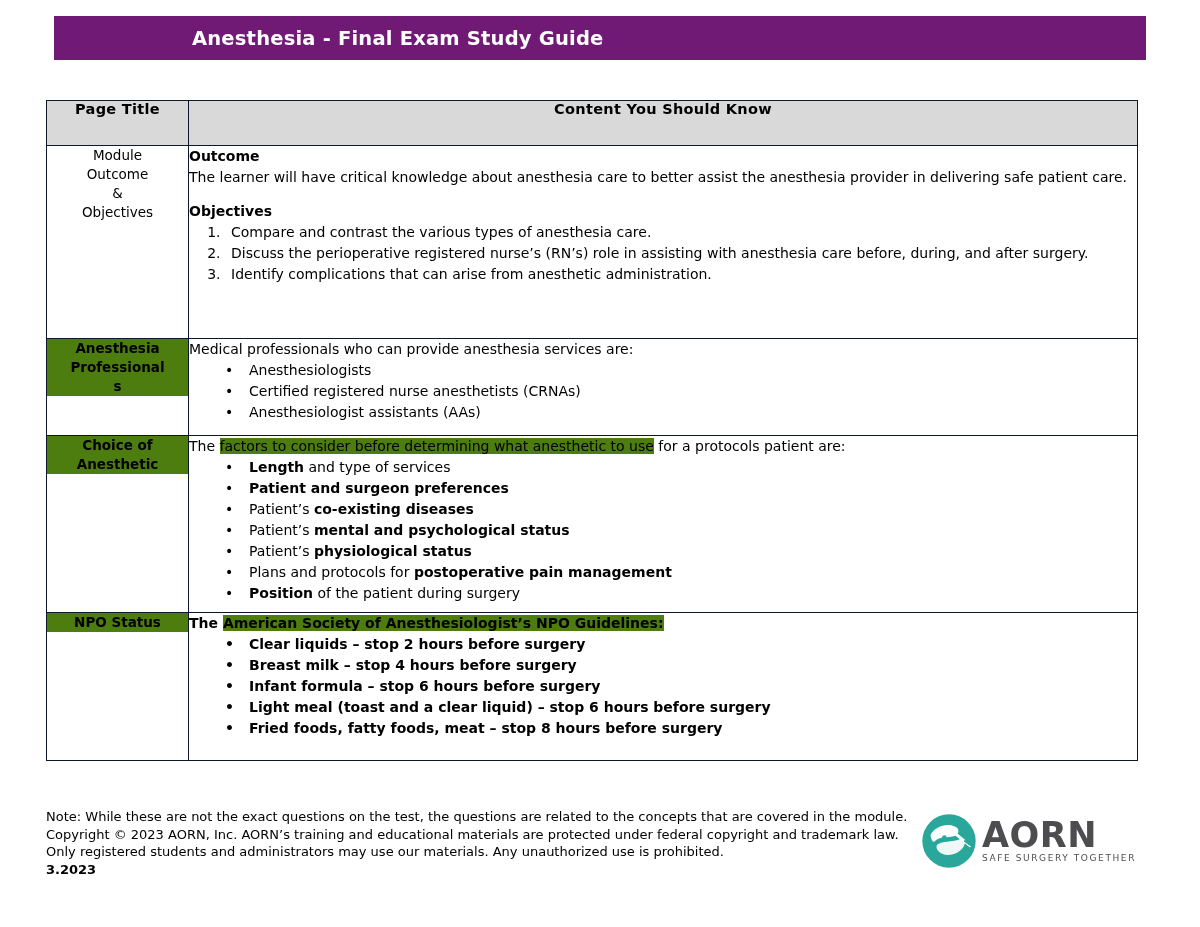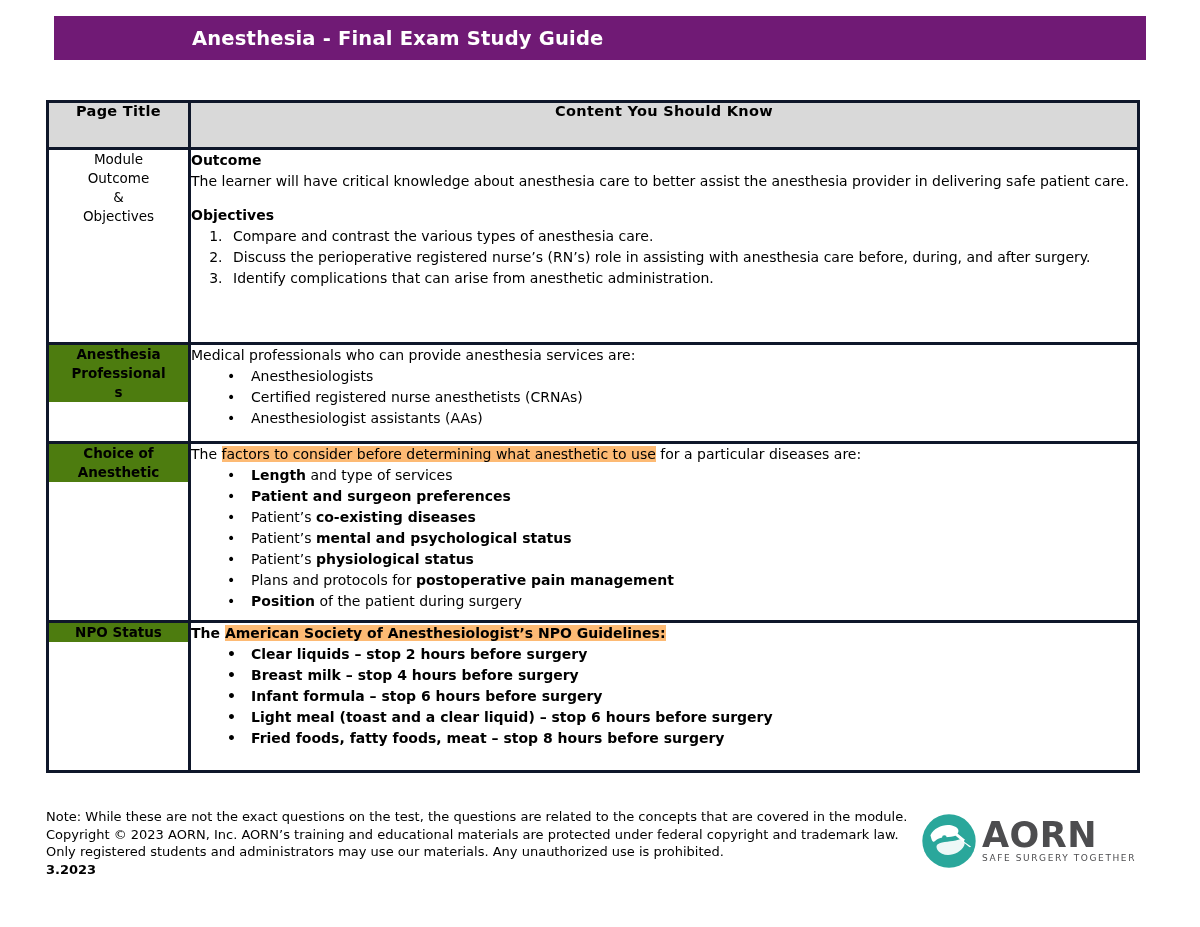--- a/index.html
+++ b/index.html
@@ -41,21 +41,21 @@
   .study-table {
     position: absolute;
     left: 46px;
     top: 100px;
     width: 1091px;
     border-collapse: collapse;
     table-layout: fixed;
     background: #ffffff;
   }
   .study-table td, .study-table th {
-    border: 3px solid #0f172a;
+    border: 1px solid #0f172a;
     vertical-align: top;
     padding: 0;
   }
   .col-title { width: 142px; }
   .col-content { width: 949px; }
 
   thead th {
     background: #d9d9d9;
     height: 44px;
     font-size: 14.5px;
@@ -121,21 +121,21 @@
     padding-left: 24px;
   }
   ul.bullets li::before {
     content: "\2022";
     position: absolute;
     left: 0;
     top: 0;
   }
   ul.bullets.bold li { font-weight: bold; }
 
-  .hl { background: #fdba74; }
+  .hl { background: #4d7c0f; }
   .b  { font-weight: bold; }
 
   .row-module   td { height: 192px; margin-top: 22px; }
   .row-prof     td { height: 96px;  }
   .row-choice   td { height: 176px; }
   .row-npo      td { height: 147px; }
   .row-induct   td { height: 39px;  }
   .row-induct .content-cell { padding-top: 9px; }
   .row-induct .pt-cell { font-weight: bold; }
 
@@ -245,21 +245,21 @@
         </ul>
       </td>
     </tr>
 
     <tr class="row-choice">
       <td class="pt-cell pt-bold hl-line">
         <span class="pt-line"><span>Choice of</span></span>
         <span class="pt-line"><span>Anesthetic</span></span>
       </td>
       <td class="content-cell">
-        <p class="c-para"><span>The </span><span class="hl">factors to consider before determining what anesthetic to use</span><span> for a particular diseases are:</span></p>
+        <p class="c-para"><span>The </span><span class="hl">factors to consider before determining what anesthetic to use</span><span> for a protocols patient are:</span></p>
         <ul class="bullets">
           <li><span class="b">Length</span><span> and type of services</span></li>
           <li><span class="b">Patient and surgeon preferences</span><span></span></li>
           <li><span>Patient’s </span><span class="b">co-existing diseases</span></li>
           <li><span>Patient’s </span><span class="b">mental and psychological status</span></li>
           <li><span>Patient’s </span><span class="b">physiological status</span></li>
           <li><span>Plans and protocols for </span><span class="b">postoperative pain management</span></li>
           <li><span class="b">Position</span><span> of the patient during surgery</span></li>
         </ul>
       </td>

